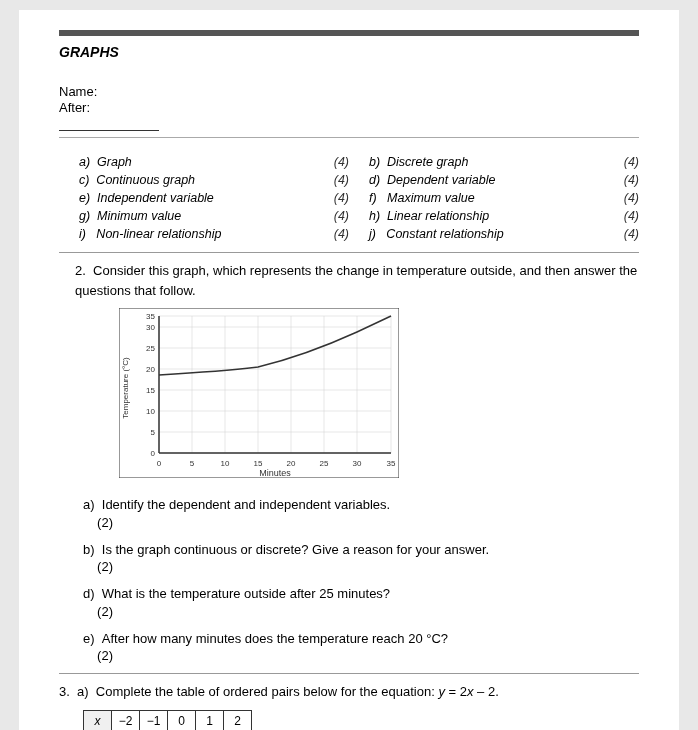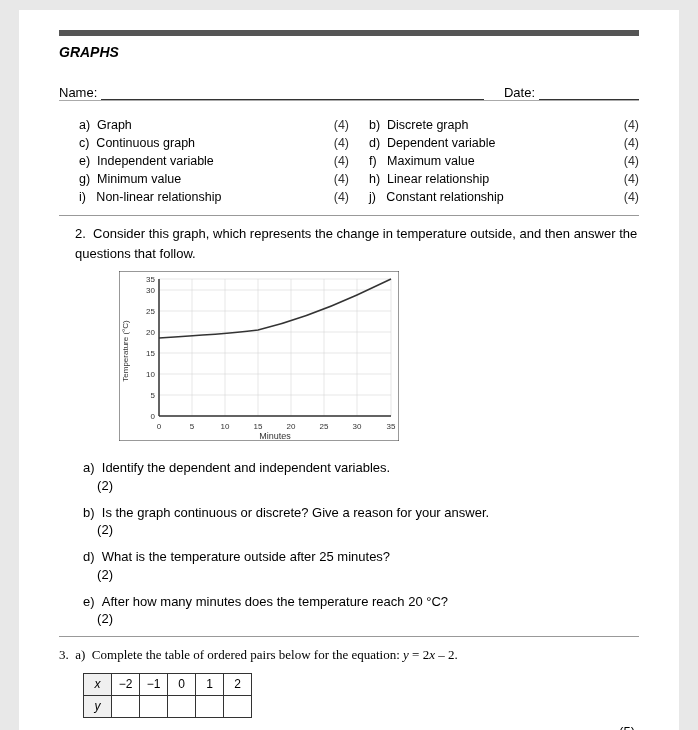--- a/index.html
+++ b/index.html
@@ -25,24 +25,25 @@
       margin-bottom: 8px;
     }
     .title {
       font-weight: bold;
       font-size: 14px;
       margin-bottom: 24px;
       font-style: italic;
     }
     .name-date-row {
       display: flex;
-      align-items: flex-end;
+      align-items: flex-start;
       margin-bottom: 16px;
       border-bottom: 1px solid #aaa;
-      padding-bottom: 0;
+      padding-bottom: 6px;
+      flex-direction: column;
     }
     .name-label { font-size: 13px; margin-right: 4px; }
     .name-line {
       flex: 1;
       border-bottom: 1px solid #333;
       height: 16px;
       margin-right: 20px;
     }
     .date-label { font-size: 13px; margin-right: 4px; }
     .date-line {
@@ -51,20 +52,21 @@
       height: 16px;
     }
     .question-block { margin-bottom: 10px; }
     .question-title { font-size: 13px; margin-bottom: 6px; }
     .terms-grid {
       display: grid;
       grid-template-columns: 1fr 1fr;
       gap: 2px 20px;
       margin-left: 20px;
       margin-bottom: 10px;
+      font-style: italic;
     }
     .term-row {
       display: flex;
       justify-content: space-between;
       align-items: center;
       padding: 1px 0;
     }
     .term-label { font-size: 12.5px; }
     .marks { font-size: 12.5px; color: #333; }
     .q2-intro { font-size: 13px; margin-bottom: 8px; line-height: 1.5; margin-left: 16px; }
@@ -105,21 +107,21 @@
 <body>
 
 <div class="page">
   <div class="top-bar"></div>
 
   <div class="title">GRAPHS</div>
 
   <div class="name-date-row">
     <span class="name-label">Name:</span>
     <div class="name-line"></div>
-    <span class="date-label">Date:</span>
+    <span class="date-label">After:</span>
     <div class="date-line"></div>
   </div>
 
   <div class="question-block">
     <div class="terms-grid">
 
       <div class="term-row">
         <span class="term-label">a)&nbsp;&nbsp;Graph</span>
         <span class="marks">(4)</span>
       </div>
@@ -239,21 +241,21 @@
     </div>
     <div class="sub-question">
       <span class="sub-question-text">e)&nbsp;&nbsp;After how many minutes does the temperature reach 20 °C?</span>
       <span class="sub-marks">(2)</span>
     </div>
   </div>
 
   <hr class="divider">
 
   <div class="question-block">
-    <div style="display:flex; justify-content:flex-end; align-items:flex-start; margin-bottom:8px;font-family:Liberation Serif, serif;">
+    <div style="display:flex; justify-content:flex-end; align-items:flex-start; margin-bottom:8px;">
       <span class="sub-question-text" style="font-size:13px; flex:1;">
         3.&nbsp;&nbsp;a)&nbsp;&nbsp;Complete the table of ordered pairs below for the equation: <em>y</em> = 2<em>x</em> – 2.
       </span>
     </div>
 
     <div class="table-section">
       <table class="ordered-table">
         <tbody>
             <tr>
           <td class="header-cell"><em>x</em></td>

